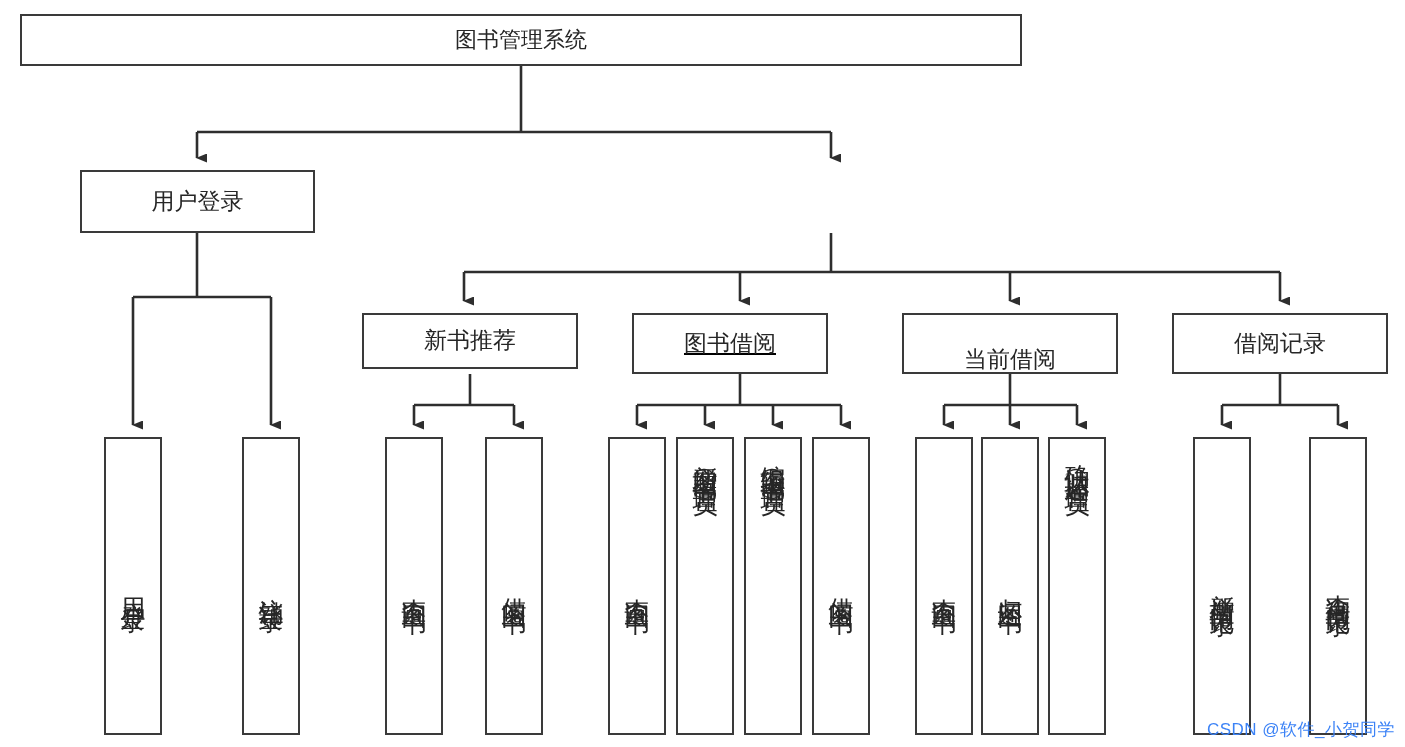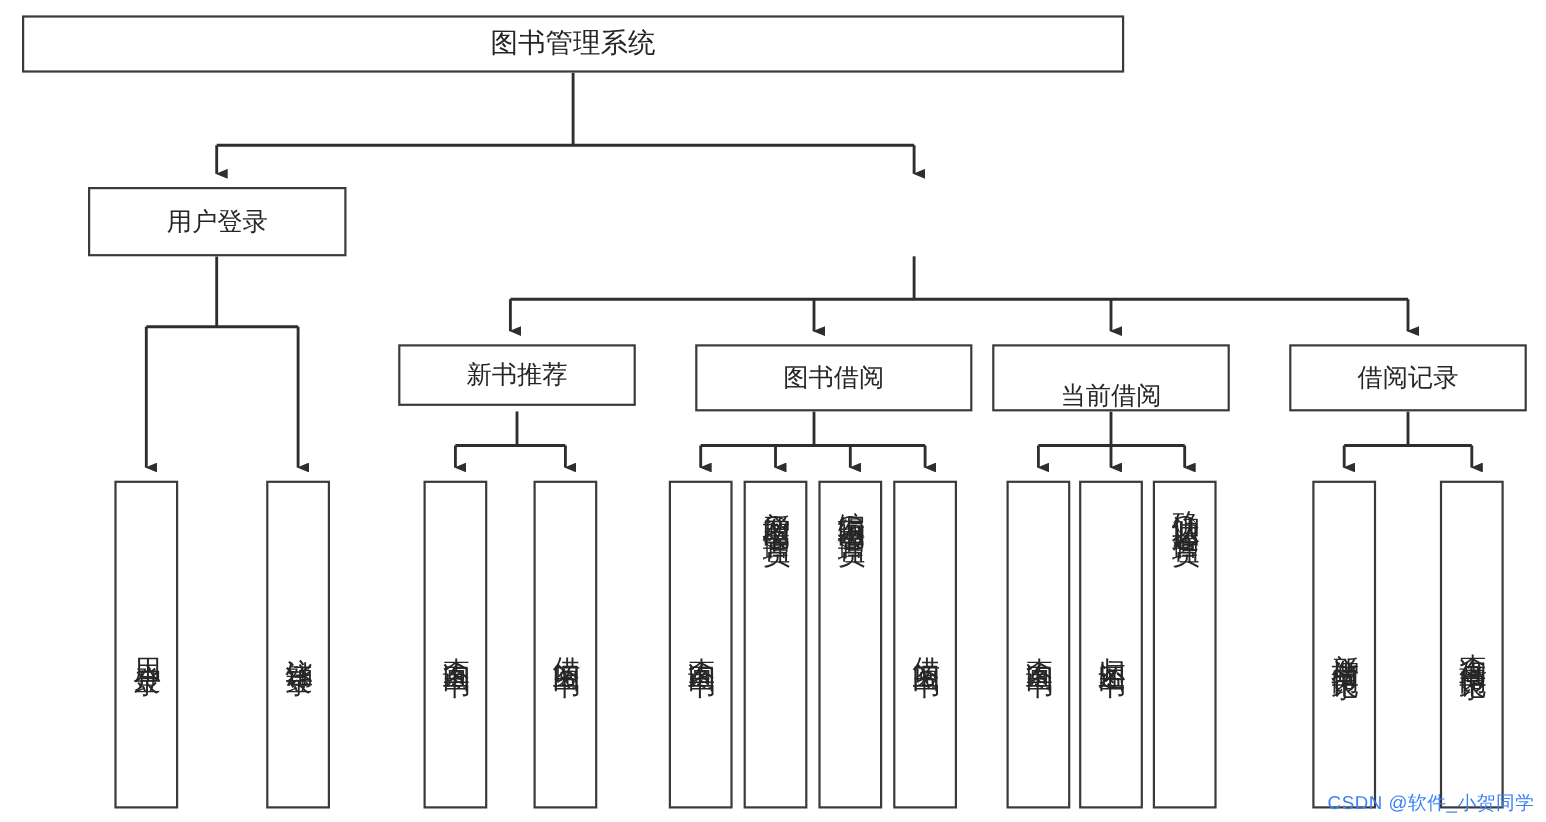--- a/index.html
+++ b/index.html
@@ -4,21 +4,21 @@
 <style>
   html,body{margin:0;padding:0;background:#ffffff;}
   body{width:1405px;height:747px;font-family:"Liberation Sans","DejaVu Sans",sans-serif;overflow:hidden;}
   #stage{position:relative;width:1405px;height:747px;background:#ffffff;}
   svg.wires{position:absolute;left:0;top:0;width:1405px;height:747px;}
 
   .node{position:absolute;box-sizing:border-box;background:#ffffff;
         border:2.5px solid #3a3a3a;display:flex;align-items:center;justify-content:center;}
   .node .lbl{color:#262626;line-height:1.1;text-align:center;white-space:nowrap;}
 
-  .root .lbl{font-size:25px;}
+  .root .lbl{font-size:22px;}
   .lvl2 .lbl{font-size:23px;}
   .lvl3 .lbl{font-size:23px;}
 
   .leaf{border-width:2.5px;}
   .leaf .lbl{
     writing-mode:vertical-rl;
     text-orientation:upright;
     font-size:25px;
     letter-spacing:4px;
     line-height:1;
@@ -89,21 +89,21 @@
     <span class="lbl">图书管理系统</span>
   </div>
 
   <div class="node lvl2" style="left:80px;top:170px;width:235px;height:63px;">
     <span class="lbl">用户登录</span>
   </div>
 
   <div class="node lvl3" style="left:362px;top:313px;width:216px;height:56px;">
     <span class="lbl">新书推荐</span>
   </div>
-  <div class="node lvl3" style="left:632px;top:313px;width:252px;height:61px;">
+  <div class="node lvl3" style="left:632px;top:313px;width:196px;height:61px;text-decoration:underline;">
     <span class="lbl">图书借阅</span>
   </div>
   <div class="node lvl3" style="left:902px;top:313px;width:216px;height:61px;align-items:flex-end;">
     <span class="lbl">当前借阅</span>
   </div>
   <div class="node lvl3" style="left:1172px;top:313px;width:216px;height:61px;">
     <span class="lbl">借阅记录</span>
   </div>
 
   <div class="node leaf mid" style="left:104px;top:437px;width:58px;height:298px;">

